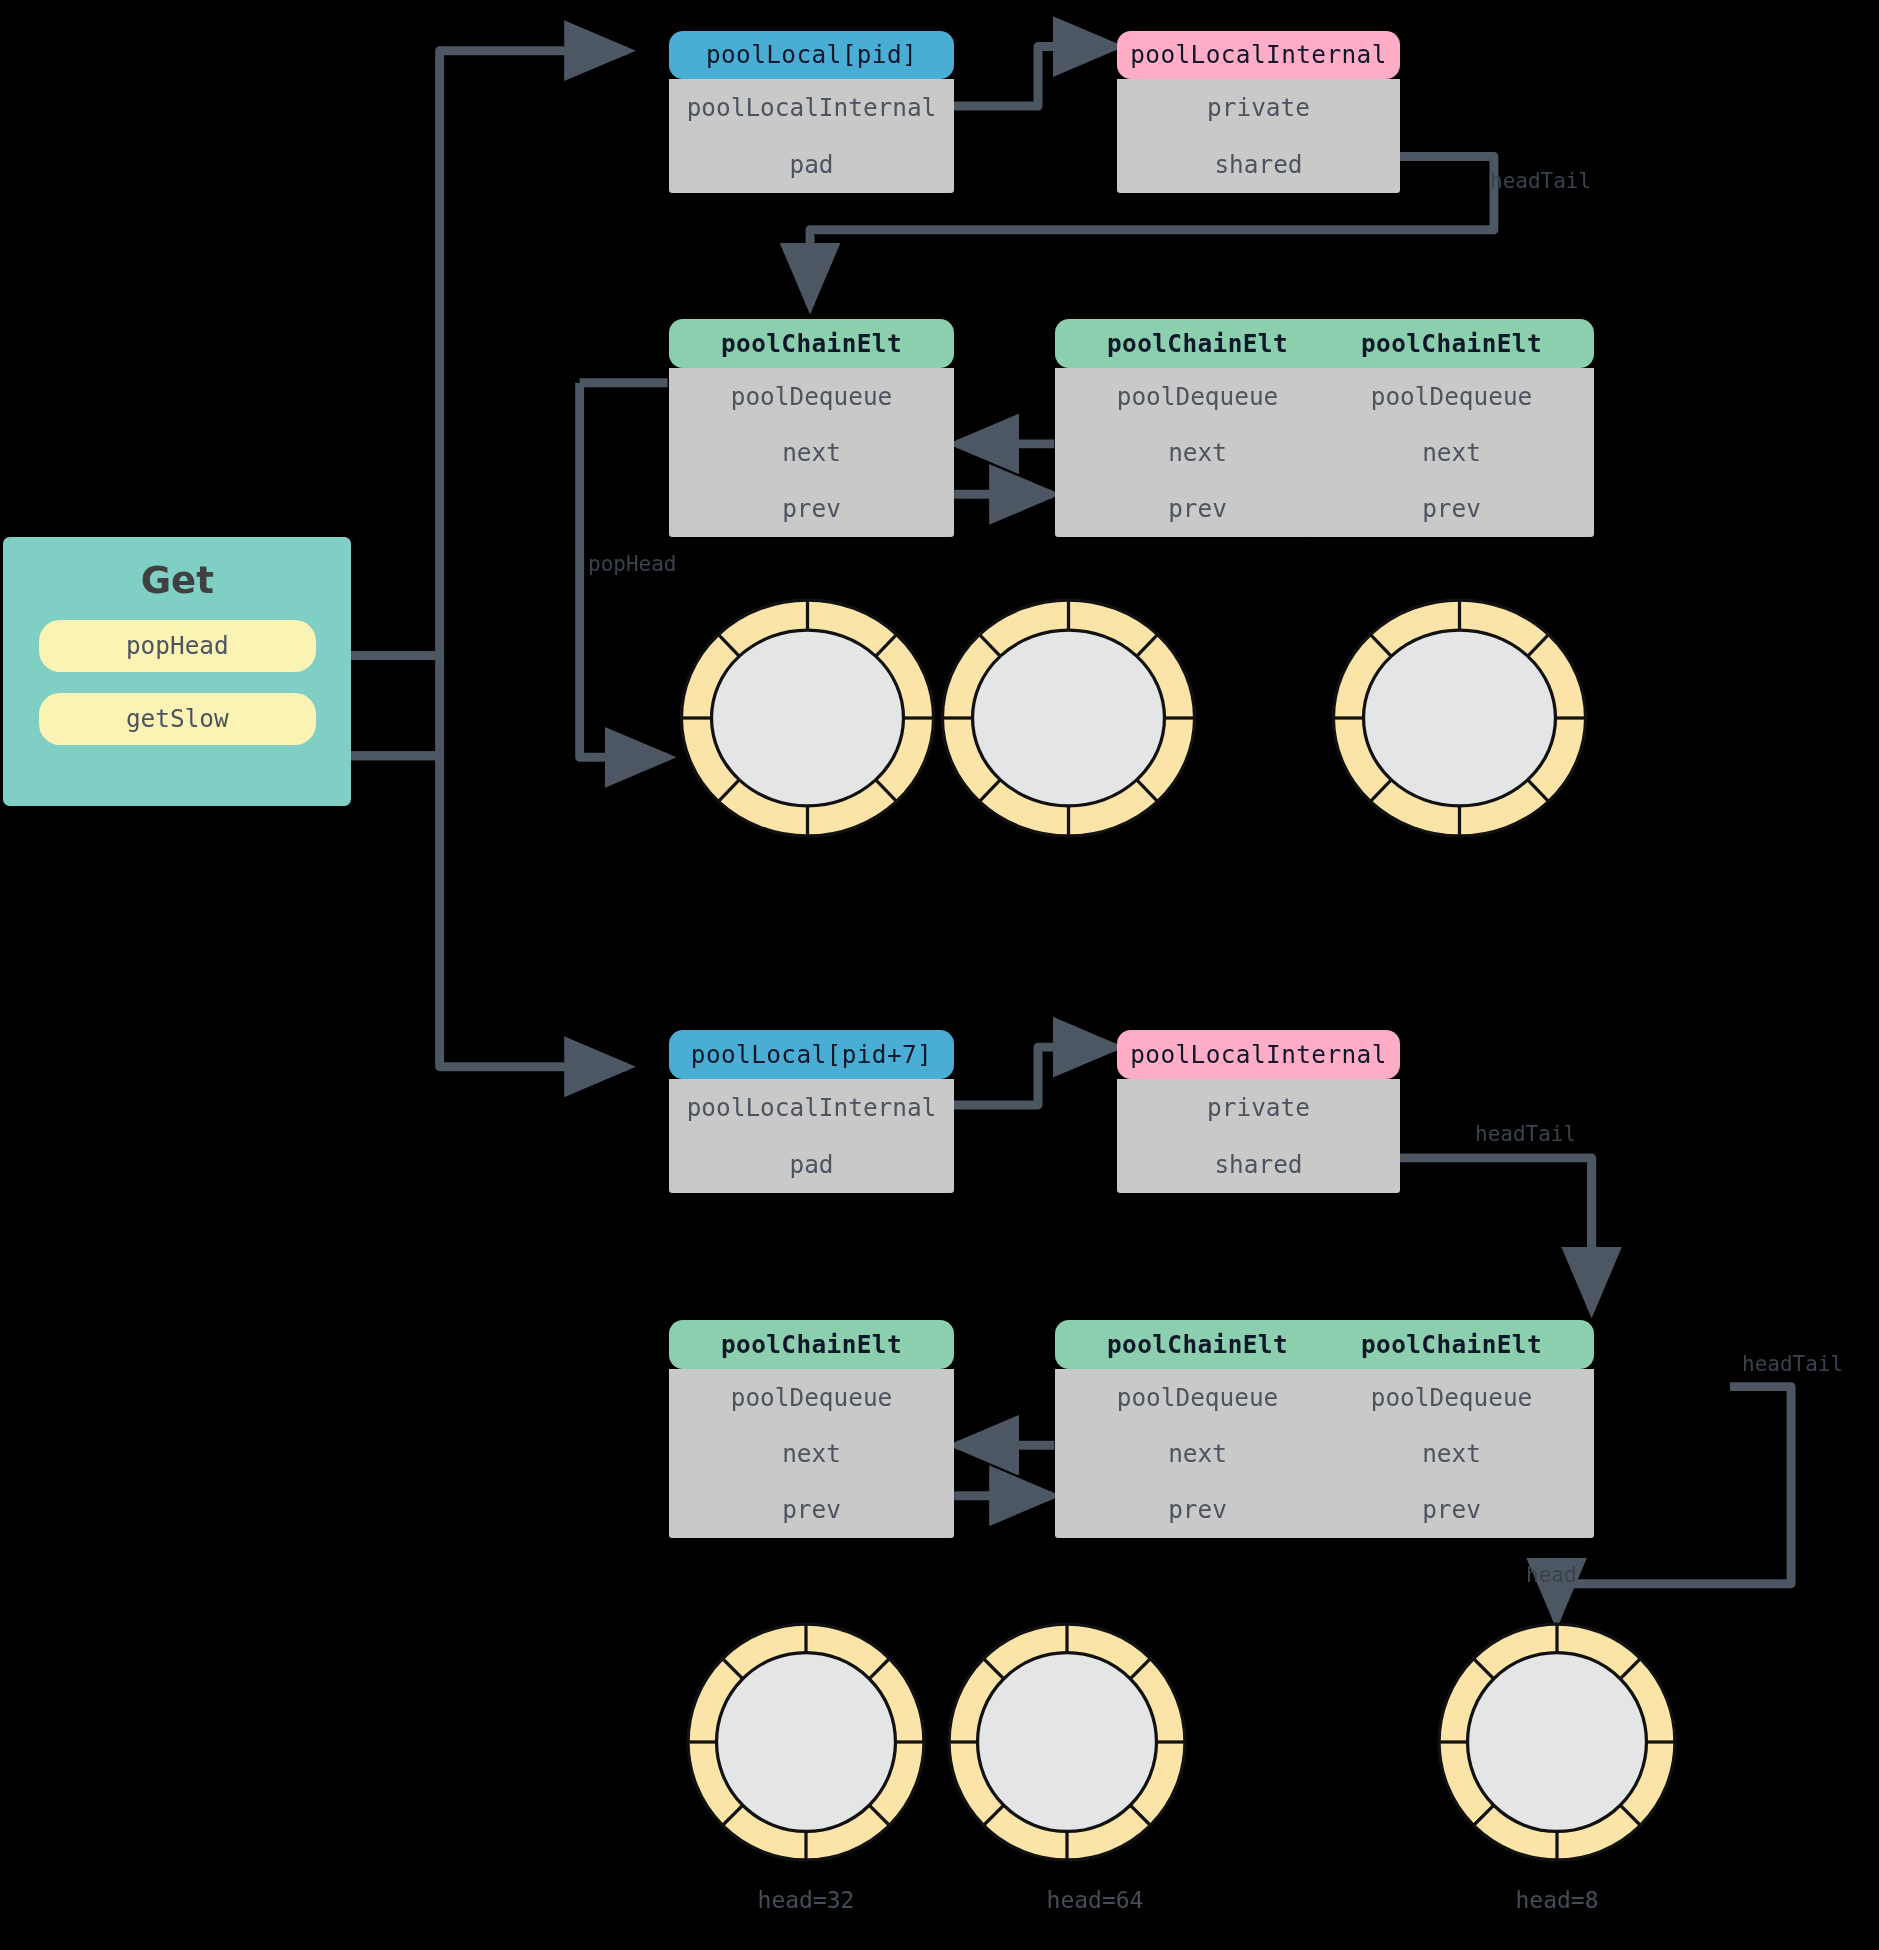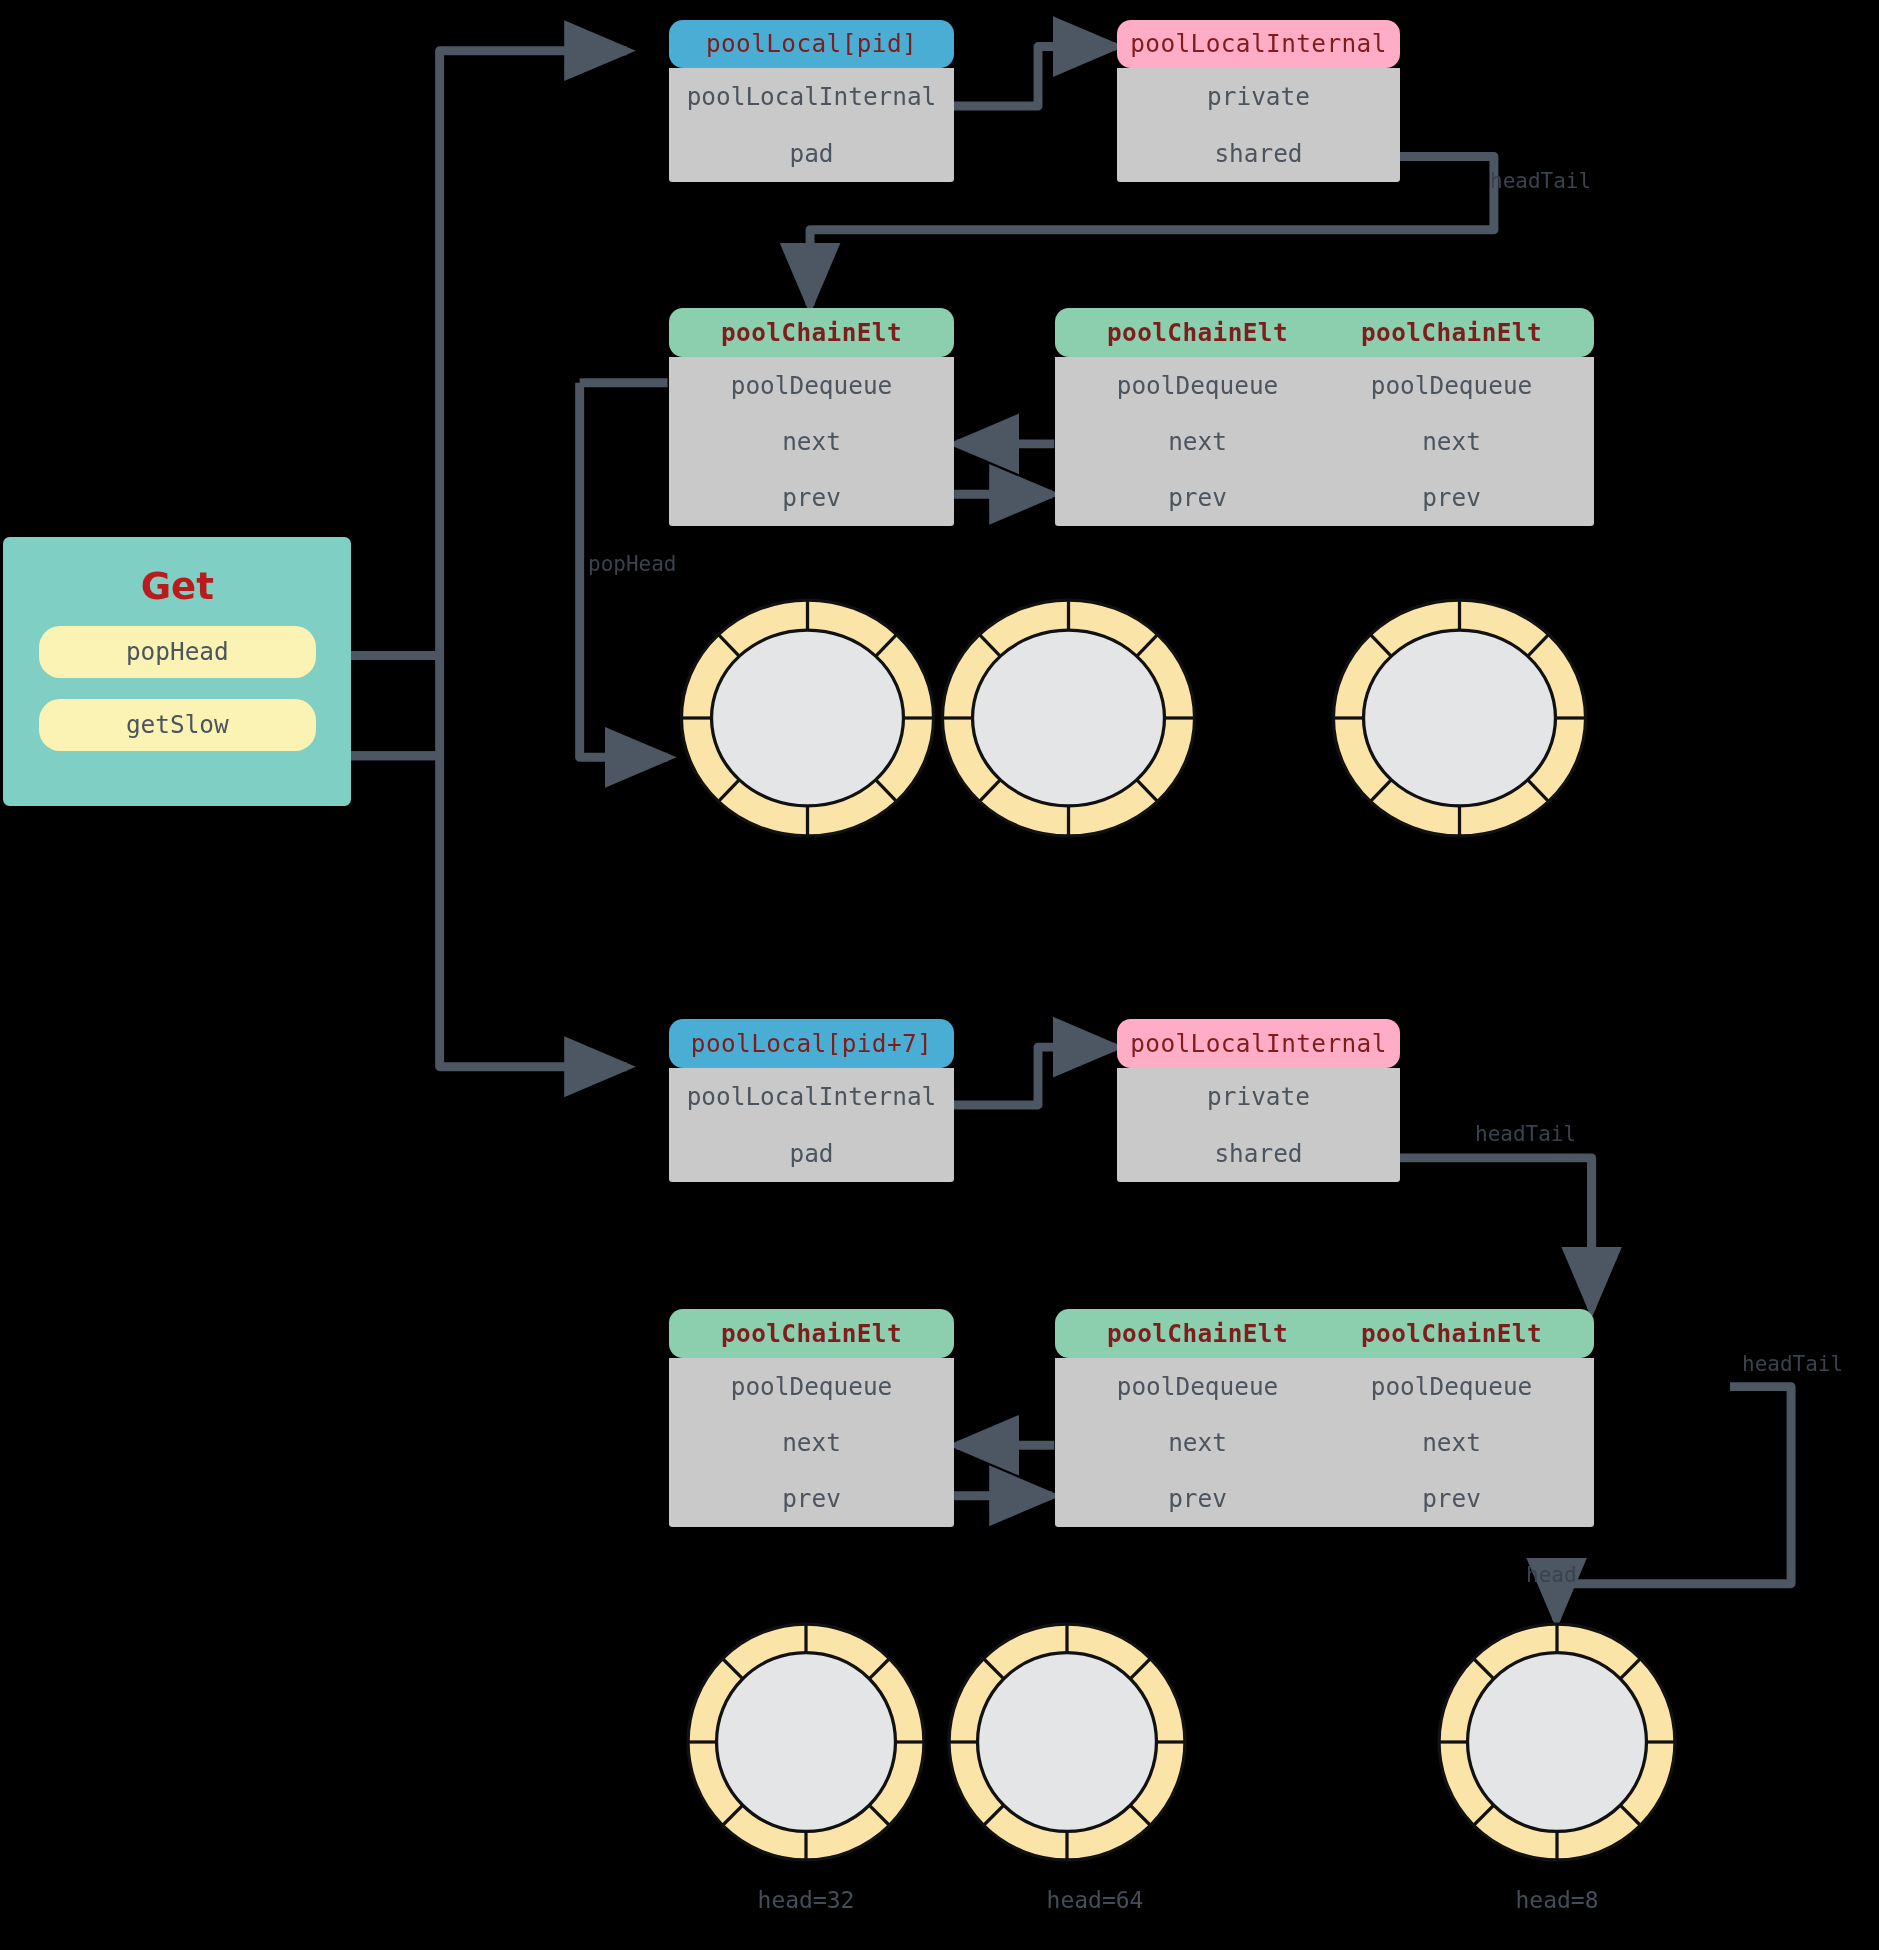--- a/index.html
+++ b/index.html
@@ -8,23 +8,24 @@
     width:1879px;height:1951px;position:relative;overflow:hidden;
     font-family:"DejaVu Sans Mono","Liberation Mono",monospace;
   }
   #canvas{position:absolute;inset:0;width:1879px;height:1951px;}
   svg.wires{position:absolute;left:0;top:0;width:1879px;height:1951px;pointer-events:none;}
 
   
   .node{position:absolute;box-sizing:border-box;border-radius:3.3px;
         box-shadow:0 0 0 0.8px rgba(0,0,0,0.0);}
   .node .hdr{
-    text-align:center;font-size:24.4px;color:#7f1d1d;
+    text-align:center;font-size:24.4px;color:#0f172a;
     padding:9.8px 8.1px;border-radius:14px;letter-spacing:0.4px;
     font-family:"DejaVu Sans Mono","Liberation Mono",monospace;
+    margin-top:11px;
   }
   .node .body{background:#c9c9c9;border-radius:0 0 3.3px 3.3px;}
   .node .row{
     text-align:center;font-size:24.4px;color:#4c545e;
     font-family:"DejaVu Sans Mono","Liberation Mono",monospace;
     display:flex;align-items:center;justify-content:center;
   }
 
   
   .hdr.blue{background:#4aaed4;}
@@ -33,23 +34,23 @@
   
   .hdr.green{background:#8ccfae;font-weight:bold;}
 
   
   #get-panel{
     position:absolute;left:3.3px;top:537px;width:348px;height:269px;
     background:#7fcfc4;border-radius:6.5px;box-sizing:border-box;
     padding:14.7px 19.5px;
   }
   #get-title{
-    text-align:center;font-size:37px;font-weight:bold;color:#b91c1c;
+    text-align:center;font-size:37px;font-weight:bold;color:#404040;
     font-family:"DejaVu Sans","Liberation Sans",sans-serif;
-    margin-top:13px;margin-bottom:18px;
+    margin-top:7px;margin-bottom:18px;
   }
   .pill{
     background:#faf3b4;border-radius:21px;height:52px;margin:0 16.3px 21px 16.3px;
     display:flex;align-items:center;justify-content:center;
     font-size:24.4px;color:#4c545e;
     font-family:"DejaVu Sans Mono","Liberation Mono",monospace;
   }
 
   
   .ring{position:absolute;}

